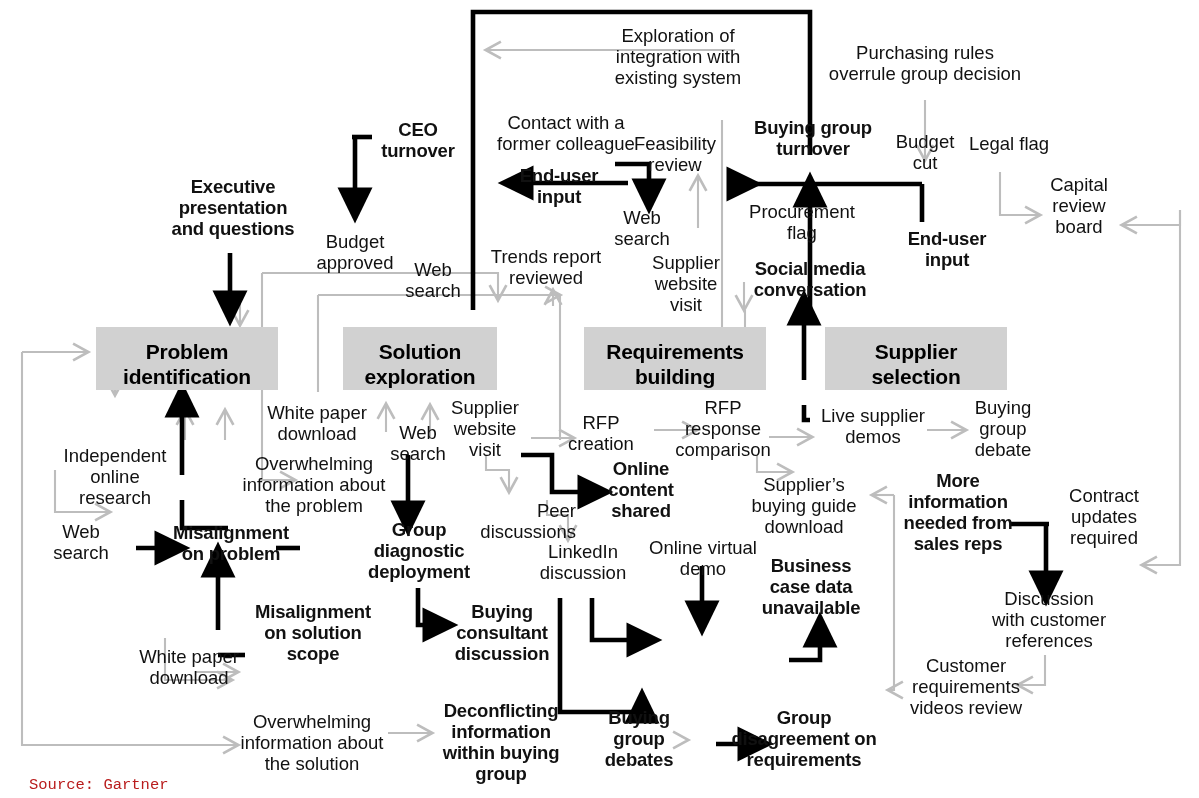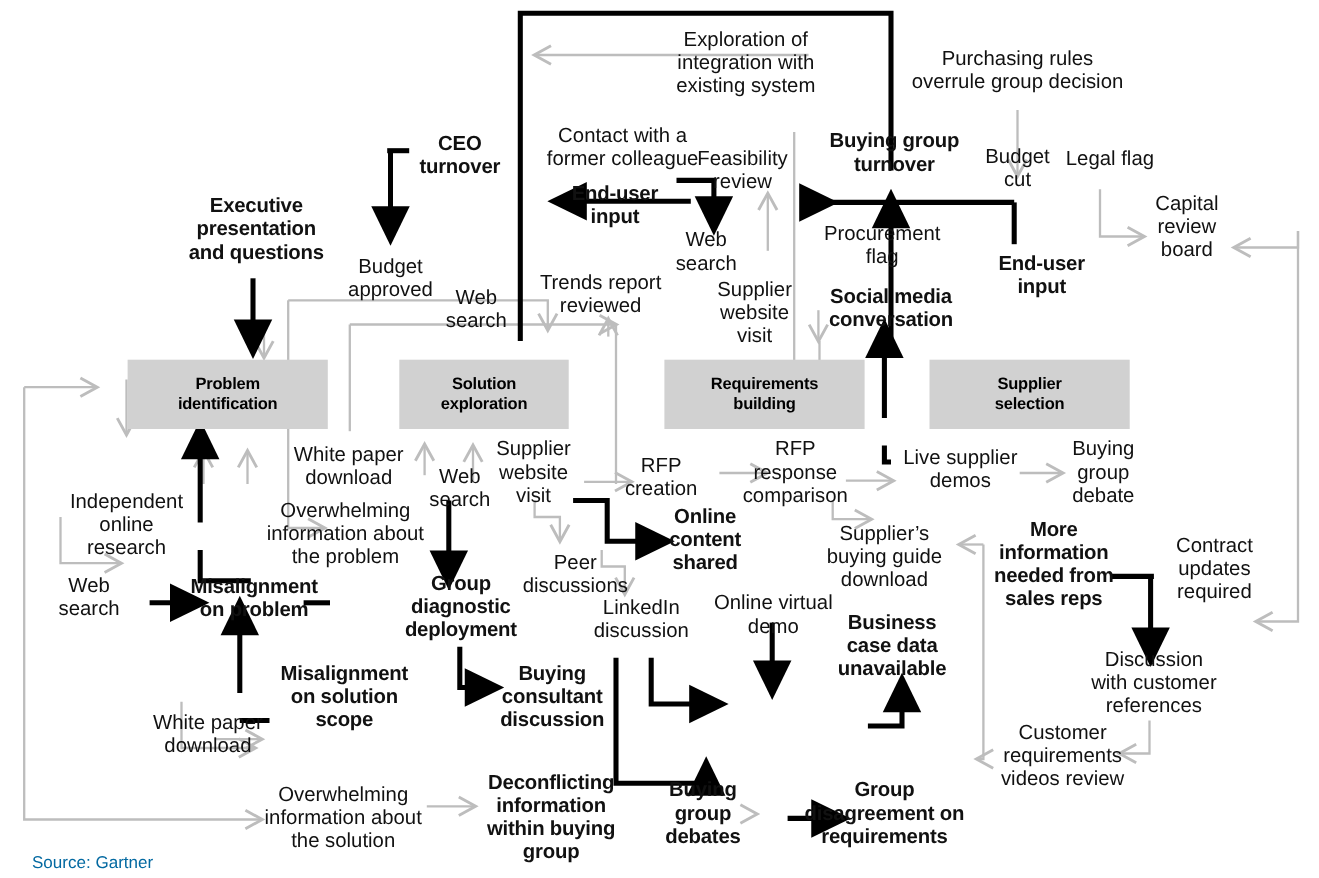--- a/index.html
+++ b/index.html
@@ -1,23 +1,23 @@
 <!DOCTYPE html>
 <html><head>
 <meta charset="utf-8">
 <style>
   html,body{margin:0;padding:0;background:#ffffff;}
   body{font-family:"Liberation Sans","DejaVu Sans",sans-serif;color:#111111;}
   #canvas{position:relative;width:1199px;height:798px;overflow:hidden;background:#fff;}
   #svg-layer{position:absolute;left:0;top:0;width:1199px;height:798px;pointer-events:none;}
   .lbl{position:absolute;text-align:center;line-height:1.14;color:#111111;font-size:18.5px;}
   .lbl.b{font-weight:bold;letter-spacing:-0.2px;}
-  .stage{position:absolute;background:#d1d1d1;display:flex;align-items:center;justify-content:center;
-         text-align:center;font-weight:bold;font-size:15px;line-height:1.18;color:#000;letter-spacing:-0.2px;margin-left:20px;}
-  .src{position:absolute;font-size:15.5px;color:#0369a1;}
+  .stage{position:absolute;background:#d1d1d1;display:flex;align-items:flex-end;justify-content:center;
+         text-align:center;font-weight:bold;font-size:21px;line-height:1.18;color:#000;letter-spacing:-0.2px;}
+  .src{position:absolute;font-size:15.5px;color:#b91c1c;font-family:Liberation Mono, monospace;}
 </style>
 </head>
 <body>
 
 <div id="canvas">
 
   <svg id="svg-layer" viewBox="0 0 1199 798">
     <defs>
       <marker id="ahD" markerWidth="9" markerHeight="9" refX="4.2" refY="4.5" orient="auto" markerUnits="strokeWidth">
         <path d="M0.4,0.7 L8.2,4.5 L0.4,8.3 Z" fill="#000"></path>
@@ -208,21 +208,21 @@
 updates
 required</div>
 
   <div class="lbl" style="left:44px;top:521px;width:74px;white-space:pre-line;">Web
 search</div>
   <div class="lbl b" style="left:158px;top:522px;width:146px;white-space:pre-line;">Misalignment
 on problem</div>
   <div class="lbl b" style="left:355px;top:519px;width:128px;white-space:pre-line;">Group
 diagnostic
 deployment</div>
-  <div class="lbl" style="left:470px;top:500px;width:106px;white-space:pre-line;">Peer
+  <div class="lbl" style="left:470px;top:500px;width:106px;white-space:pre-line;text-align:right;">Peer
 discussions</div>
   <div class="lbl" style="left:645px;top:537px;width:116px;white-space:pre-line;">Online virtual
 demo</div>
   <div class="lbl b" style="left:756px;top:555px;width:110px;white-space:pre-line;">Business
 case data
 unavailable</div>
   <div class="lbl" style="left:984px;top:588px;width:130px;white-space:pre-line;">Discussion
 with customer
 references</div>
   <div class="lbl" style="left:535px;top:541px;width:96px;white-space:pre-line;">LinkedIn

